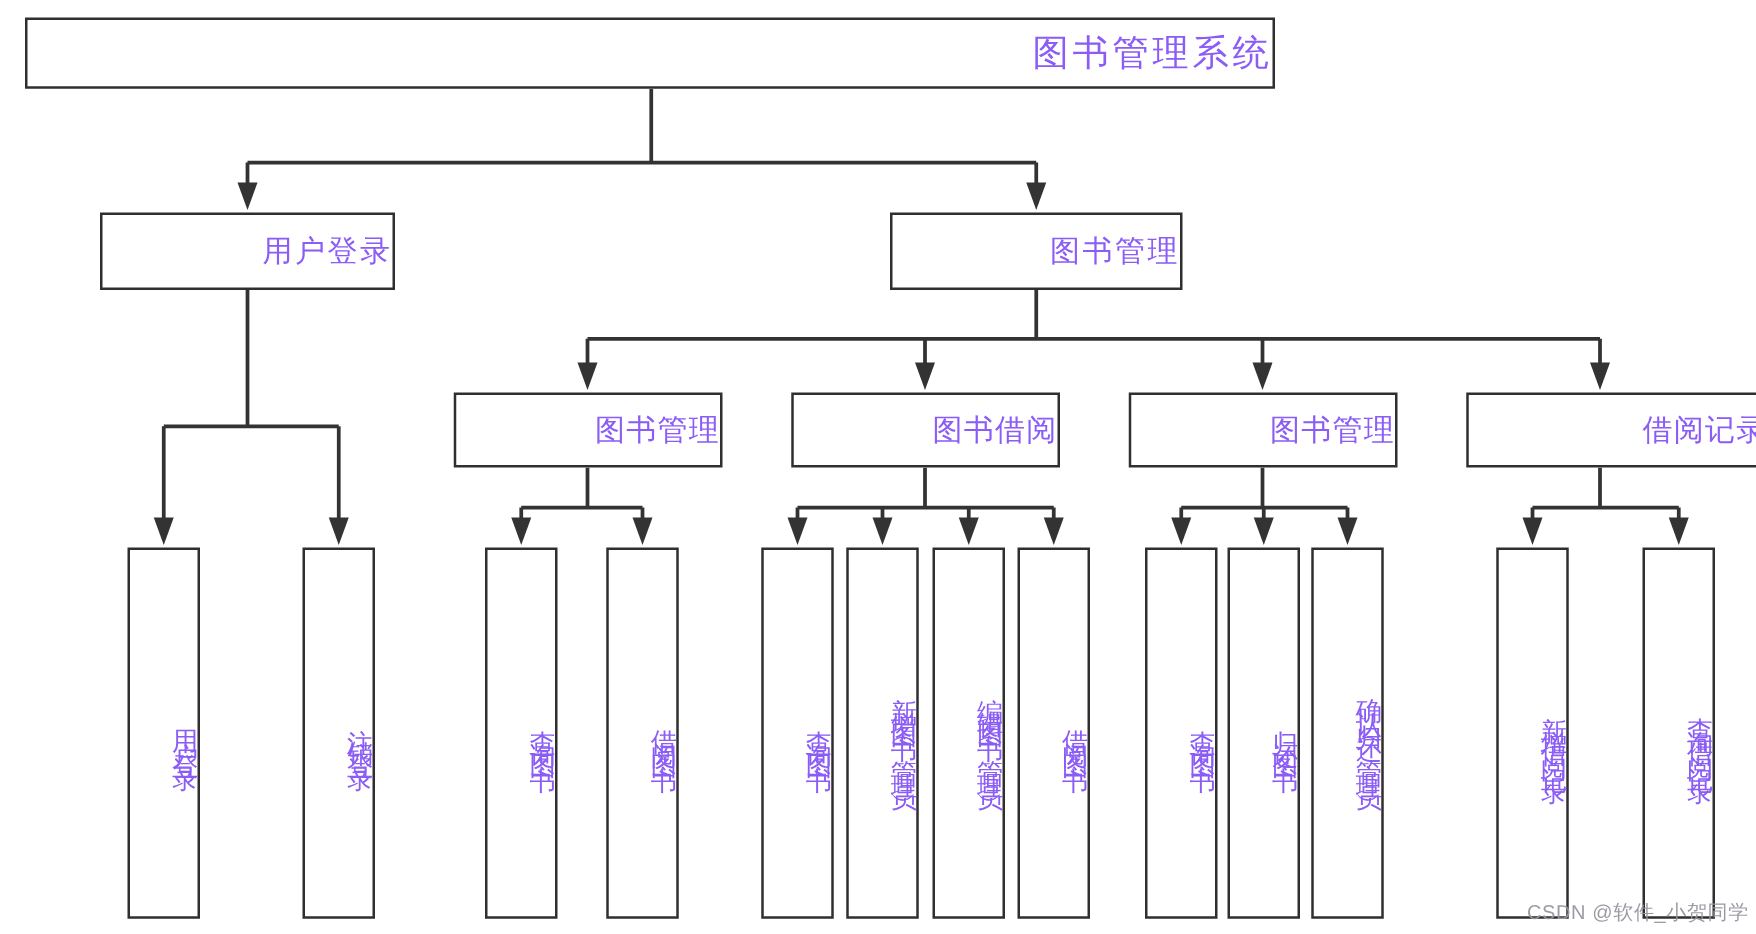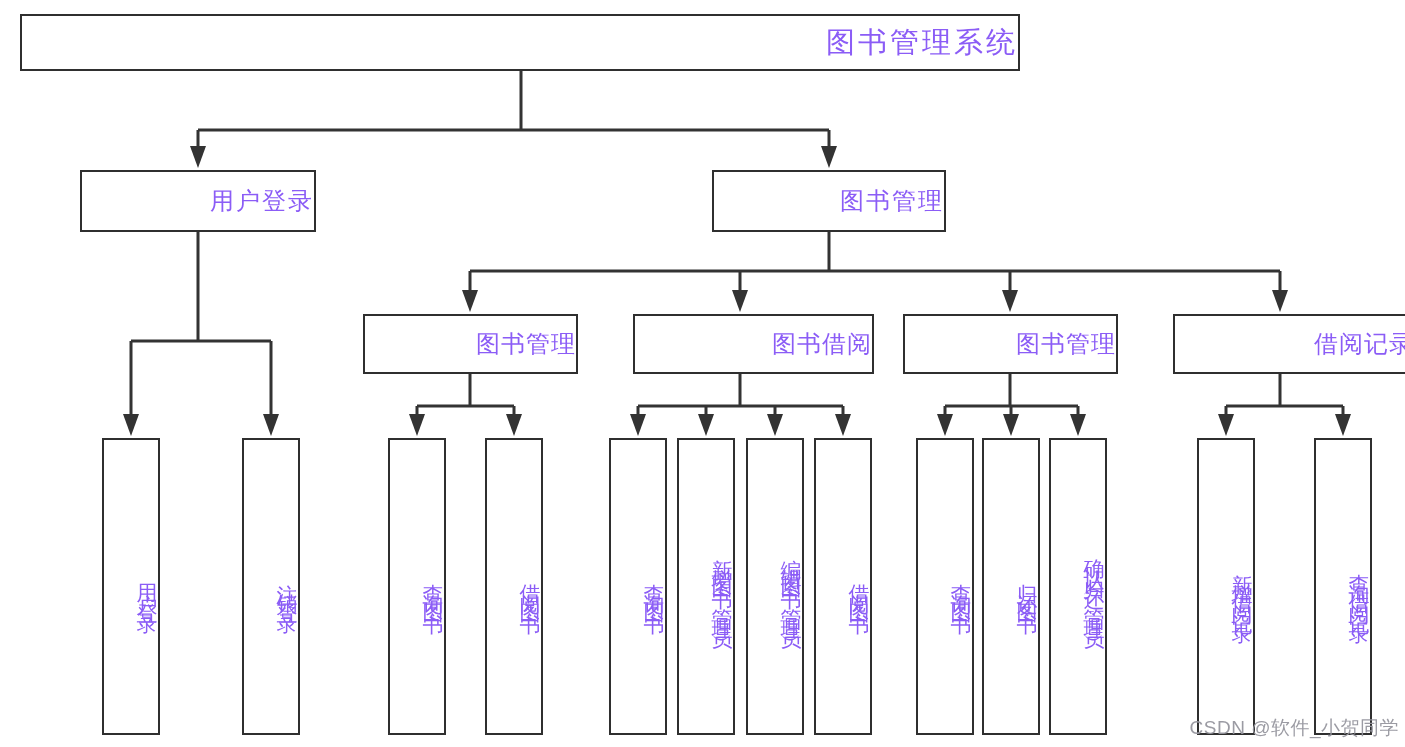--- a/index.html
+++ b/index.html
@@ -49,21 +49,21 @@
     writing-mode: vertical-rl;
     text-orientation: mixed;
     font-size: 21px;
     letter-spacing: 10px;
     line-height: 1;
   }
   .watermark {
     position: absolute;
     right: 6px;
     bottom: 6px;
-    font-size: 19px;
+    font-size: 16px;
     color: rgba(150, 150, 158, 0.95);
     letter-spacing: 0.5px;
     white-space: nowrap;
   }
 </style>
 </head>
 <body>
 
 <div class="canvas">
 
@@ -117,21 +117,21 @@
   <div class="node lvl1" style="left:80px; top:170px; width:236px; height:62px;">
     <span>用户登录</span>
   </div>
   <div class="node lvl1" style="left:712px; top:170px; width:234px; height:62px;">
     <span>图书管理</span>
   </div>
 
   <div class="node lvl2" style="left:363px; top:314px; width:215px; height:60px;">
     <span>图书管理</span>
   </div>
-  <div class="node lvl2" style="left:633px; top:314px; width:241px; height:60px;">
+  <div class="node lvl2" style="left:633px; top:314px; width:215px; height:60px;">
     <span>图书借阅</span>
   </div>
   <div class="node lvl2" style="left:903px; top:314px; width:215px; height:60px;">
     <span>图书管理</span>
   </div>
   <div class="node lvl2" style="left:1173px; top:314px; width:243px; height:60px;">
     <span>借阅记录</span>
   </div>
 
   <div class="node leaf" style="left:102px; top:438px; width:58px; height:297px;">

